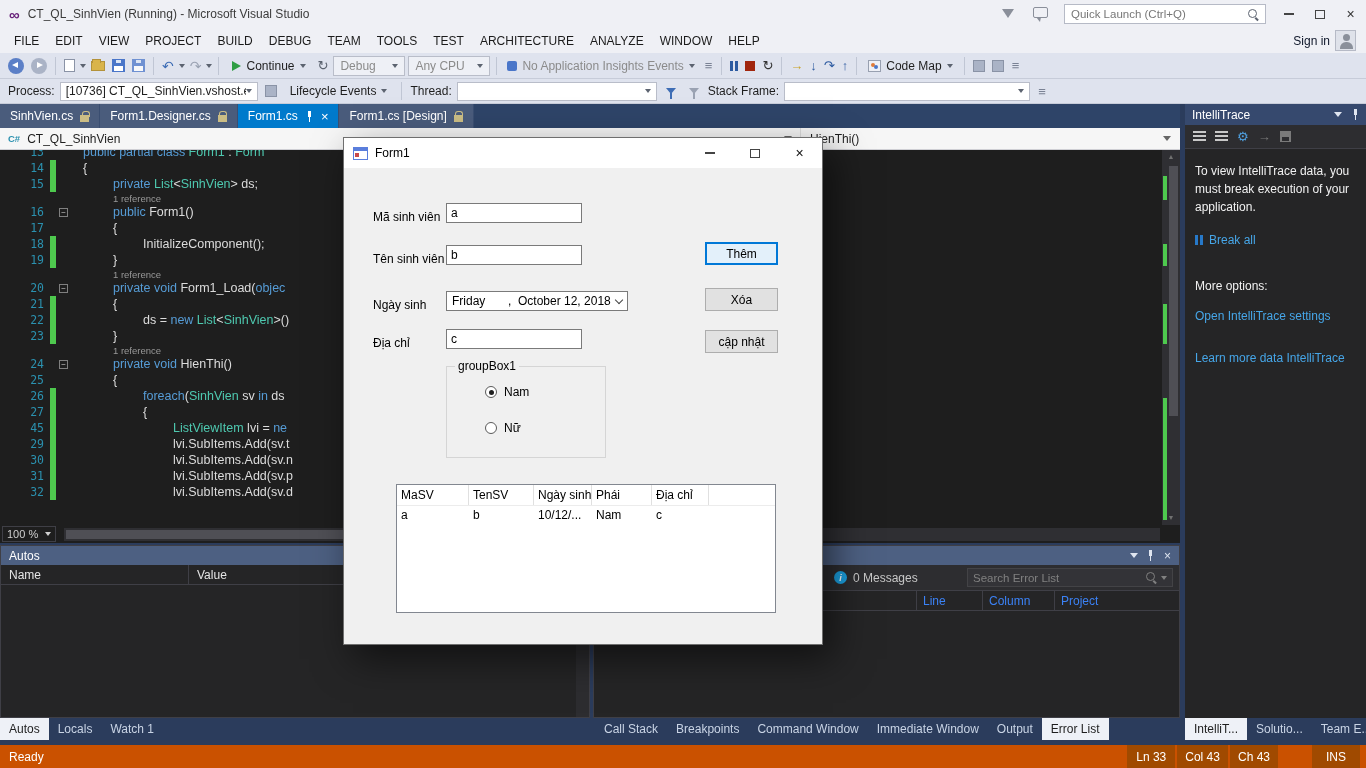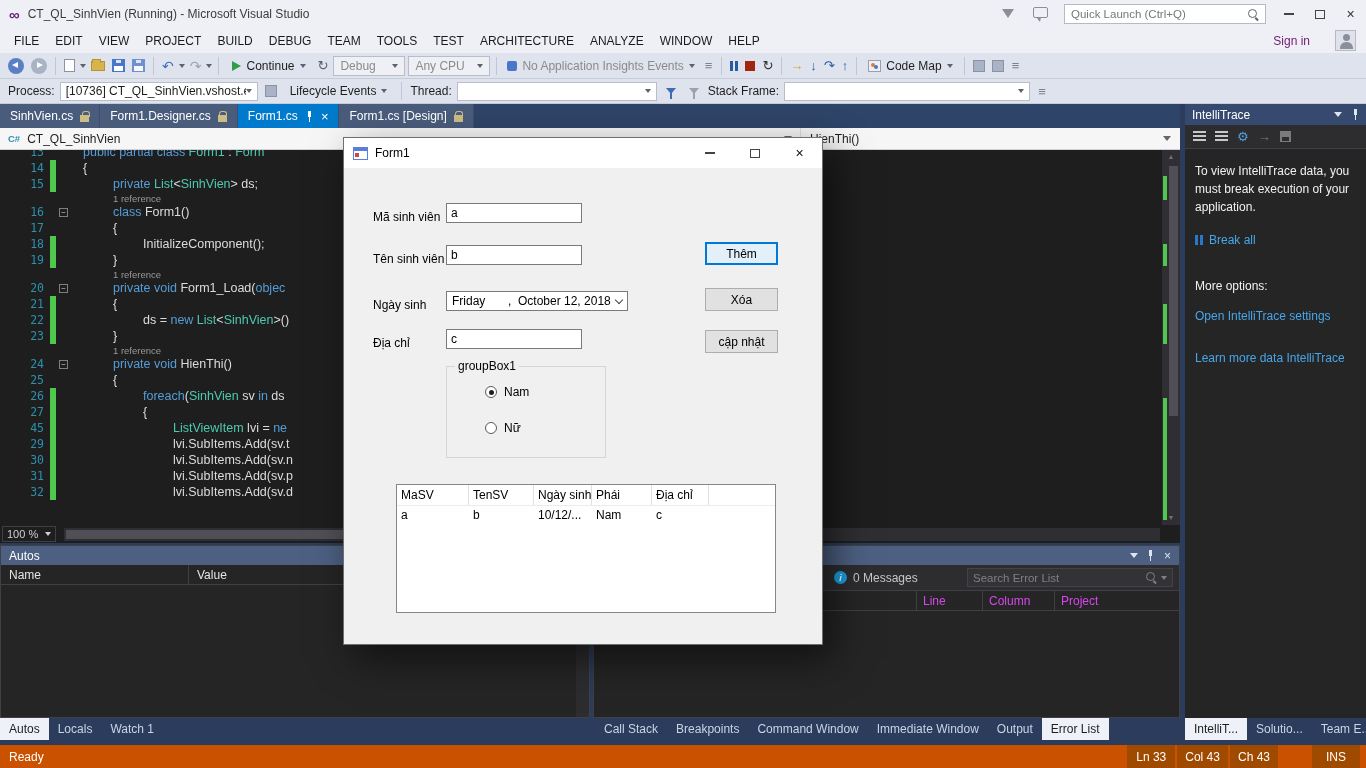--- a/index.html
+++ b/index.html
@@ -18,21 +18,21 @@
 .mag::before{content:"";position:absolute;left:0;top:0;width:7px;height:7px;border:1.5px solid #5c6370;border-radius:50%;}
 .mag::after{content:"";position:absolute;left:8px;top:8px;width:4px;height:1.5px;background:#5c6370;transform:rotate(45deg);transform-origin:0 0;}
 .winbtns{position:absolute;right:0;top:0;height:28px;display:flex;}
 .winbtn{width:31px;height:28px;display:flex;align-items:center;justify-content:center;color:#333;font-size:14px;}
 .gl-min{width:10px;height:2px;background:#444;}
 .gl-max{width:10px;height:9px;border:1.5px solid #444;}
 
 
 .menubar{position:absolute;left:0;top:28px;width:1366px;height:25px;background:#eff0f5;display:flex;align-items:center;padding-left:6px;}
 .menu-item{padding:4px 8px;color:#1b1b1b;font-size:12px;white-space:nowrap;}
-.signin{position:absolute;right:56px;color:#701a75;text-align:right;}
+.signin{position:absolute;right:36px;color:#0f172a;text-align:right;}
 .user-ic{position:absolute;right:10px;top:2px;width:21px;height:21px;background:#dfe2ea;border:1px solid #b6bac6;}
 .user-ic::before{content:"";position:absolute;left:6.5px;top:3px;width:7px;height:7px;border-radius:50%;background:#8a8f9a;}
 .user-ic::after{content:"";position:absolute;left:3.5px;top:11px;width:13px;height:7px;border-radius:6px 6px 0 0;background:#8a8f9a;}
 
 
 .toolbar{position:absolute;left:0;top:53px;width:1366px;height:26px;background:#dfe3ee;border-bottom:1px solid #c7ccd9;display:flex;align-items:center;gap:3px;padding-left:6px;font-size:12px;}
 .debugbar{position:absolute;left:0;top:79px;width:1366px;height:25px;background:#dfe3ee;border-bottom:1px solid #c7ccd9;display:flex;align-items:center;gap:5px;padding-left:8px;font-size:12px;color:#1e1e1e;}
 .tsep{width:1px;height:18px;background:#c0c6d4;margin:0 3px;flex:none;}
 .ticon{height:20px;display:flex;align-items:center;justify-content:center;padding:0 2px;flex:none;}
 .nav-circle{width:16px;height:16px;border-radius:50%;background:#5b7fc7;position:relative;}
@@ -133,21 +133,21 @@
 .a-c2{padding-left:8px;flex:1;}
 .autos-body{flex:1;position:relative;}
 .mini-scroll{position:absolute;right:0;top:0;width:13px;height:100%;background:#2d2d30;color:#616161;font-size:6px;text-align:center;}
 .errlist{position:absolute;left:593px;top:545px;width:587px;height:173px;background:#252526;border:1px solid #3f3f46;display:flex;fl// ;flex-direction:column;}
 .errtool{height:26px;background:#2d2d30;display:flex;align-items:center;border-bottom:1px solid #3f3f46;}
 .msg{margin-left:240px;color:#c8c8c8;display:flex;gap:6px;align-items:center;font-size:12px;}
 .info-ic{width:13px;height:13px;border-radius:50%;background:#1ba1e2;color:#fff;font-size:9px;display:flex;align-items:center;justify-content:center;font-weight:bold;font-style:italic;flex:none;}
 .errsearch{margin-left:auto;margin-right:6px;width:206px;height:19px;background:#333337;border:1px solid #434346;color:#808080;font-size:11.5px;display:flex;align-items:center;justify-content:space-between;padding:0 5px;}
 .errsearch .mag::before{border-color:#808080;}
 .errsearch .mag::after{background:#808080;}
-.errcols{height:20px;display:flex;align-items:center;color:#d946ef;font-size:12px;border-bottom:1px solid #3f3f46;}
+.errcols{height:20px;display:flex;align-items:center;color:#3b82f6;font-size:12px;border-bottom:1px solid #3f3f46;}
 .ec{height:100%;display:flex;align-items:center;padding-left:6px;border-left:1px solid #3f3f46;}
 .ec-blank{width:322px;height:100%;}
 
 
 .btabs{position:absolute;top:718px;height:22px;display:flex;font-size:12px;}
 .btab{padding:4px 9px 0 9px;color:#c9d4e5;white-space:nowrap;}
 .btab.active{background:#eef1f7;color:#1e1e1e;}
 
 
 .itrace{position:absolute;left:1185px;top:104px;width:181px;height:614px;background:#252526;display:flex;flex-direction:column;}
@@ -405,21 +405,21 @@
       <span class="bc-caret"></span>
     </div>
   </div>
 
   <div class="editor">
     <div class="codewrap">
         <div class="crow"><span class="lnum">13</span><span class="chg"></span><span class="foldcol"></span><span class="codetxt" style="padding-left: 12px;"><span class="k">public partial class </span><span class="t">Form1</span><span class="d"> : </span><span class="t">Form</span></span></div>
         <div class="crow"><span class="lnum">14</span><span class="chg on"></span><span class="foldcol"></span><span class="codetxt" style="padding-left: 12px;"><span class="d">{</span></span></div>
         <div class="crow"><span class="lnum">15</span><span class="chg on"></span><span class="foldcol"></span><span class="codetxt" style="padding-left: 42px;"><span class="k">private </span><span class="t">List</span><span class="d">&lt;</span><span class="t">SinhVien</span><span class="d">&gt; ds;</span></span></div>
         <div class="crow lens"><span class="lnum"></span><span class="chg"></span><span class="foldcol"></span><span class="codetxt lenstxt" style="padding-left: 42px;">1 reference</span></div>
-        <div class="crow"><span class="lnum">16</span><span class="chg"></span><span class="foldcol"><span class="foldbox">−</span></span><span class="codetxt" style="padding-left: 42px;"><span class="k">class </span><span class="d">Form1()</span></span></div>
+        <div class="crow"><span class="lnum">16</span><span class="chg"></span><span class="foldcol"><span class="foldbox">−</span></span><span class="codetxt" style="padding-left: 42px;"><span class="k">public </span><span class="d">Form1()</span></span></div>
         <div class="crow"><span class="lnum">17</span><span class="chg"></span><span class="foldcol"></span><span class="codetxt" style="padding-left: 42px;"><span class="d">{</span></span></div>
         <div class="crow"><span class="lnum">18</span><span class="chg on"></span><span class="foldcol"></span><span class="codetxt" style="padding-left: 72px;"><span class="d">InitializeComponent();</span></span></div>
         <div class="crow"><span class="lnum">19</span><span class="chg on"></span><span class="foldcol"></span><span class="codetxt" style="padding-left: 42px;"><span class="d">}</span></span></div>
         <div class="crow lens"><span class="lnum"></span><span class="chg"></span><span class="foldcol"></span><span class="codetxt lenstxt" style="padding-left: 42px;">1 reference</span></div>
         <div class="crow"><span class="lnum">20</span><span class="chg"></span><span class="foldcol"><span class="foldbox">−</span></span><span class="codetxt" style="padding-left: 42px;"><span class="k">private </span><span class="k">void </span><span class="d">Form1_Load(</span><span class="k">objec</span></span></div>
         <div class="crow"><span class="lnum">21</span><span class="chg on"></span><span class="foldcol"></span><span class="codetxt" style="padding-left: 42px;"><span class="d">{</span></span></div>
         <div class="crow"><span class="lnum">22</span><span class="chg on"></span><span class="foldcol"></span><span class="codetxt" style="padding-left: 72px;"><span class="d">ds = </span><span class="k">new </span><span class="t">List</span><span class="d">&lt;</span><span class="t">SinhVien</span><span class="d">&gt;()</span></span></div>
         <div class="crow"><span class="lnum">23</span><span class="chg on"></span><span class="foldcol"></span><span class="codetxt" style="padding-left: 42px;"><span class="d">}</span></span></div>
         <div class="crow lens"><span class="lnum"></span><span class="chg"></span><span class="foldcol"></span><span class="codetxt lenstxt" style="padding-left: 42px;">1 reference</span></div>
         <div class="crow"><span class="lnum">24</span><span class="chg"></span><span class="foldcol"><span class="foldbox">−</span></span><span class="codetxt" style="padding-left: 42px;"><span class="k">private </span><span class="k">void </span><span class="d">HienThi()</span></span></div>

